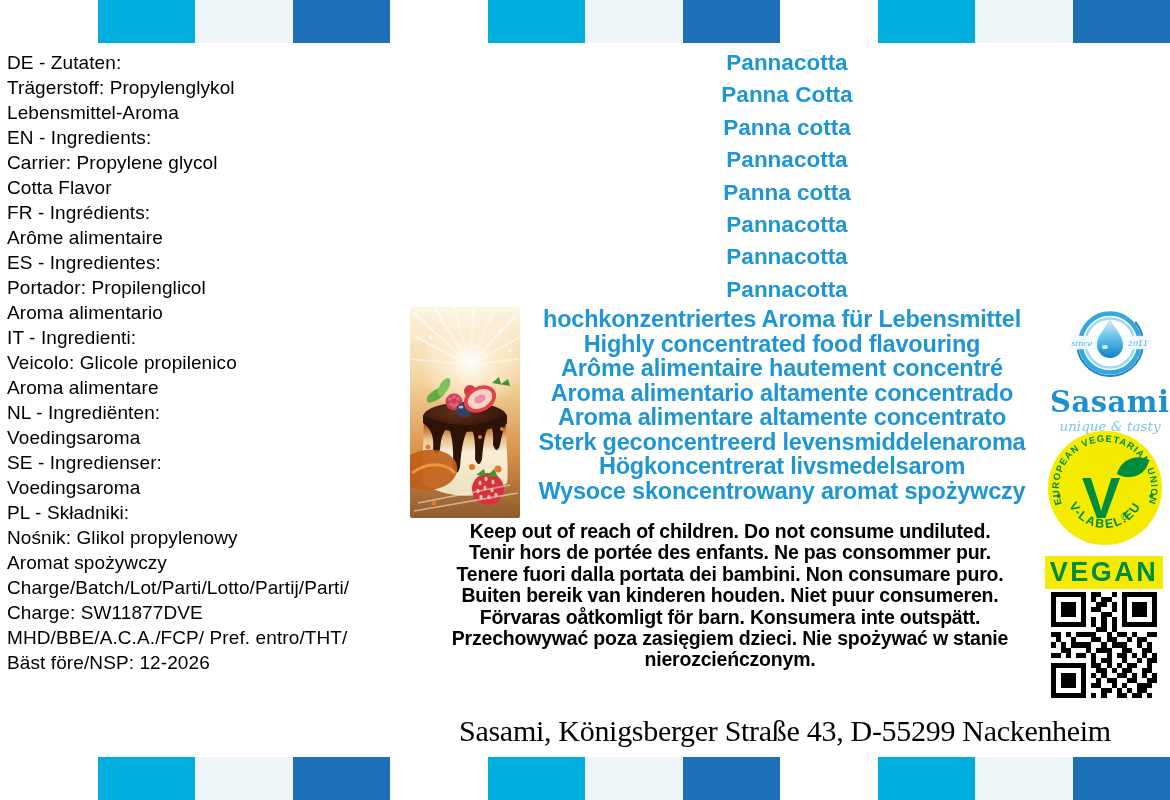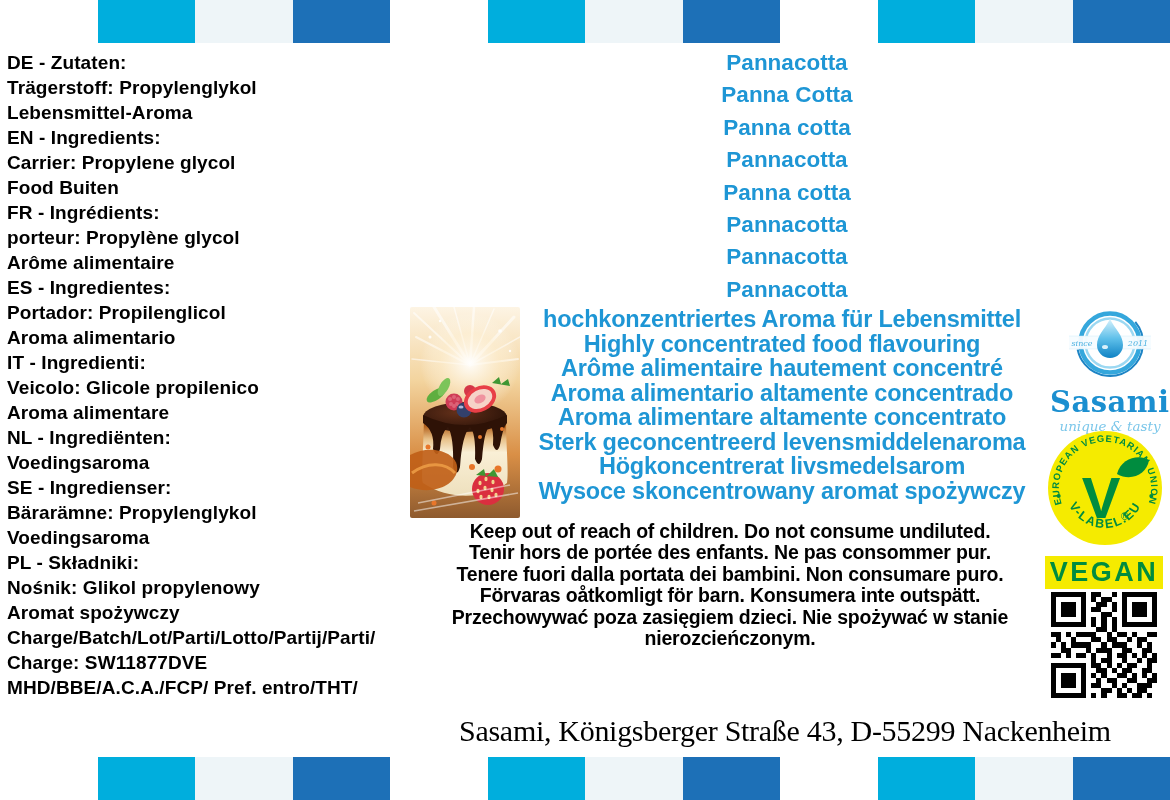--- a/index.html
+++ b/index.html
@@ -5,21 +5,21 @@
   html,body{margin:0;padding:0;background:#fff;}
   .label{position:relative;width:1170px;height:800px;background:#fff;overflow:hidden;
          font-family:"Liberation Sans",sans-serif;color:#000;}
   
   .stripe{position:absolute;left:0;width:1170px;height:43px;display:flex;}
   .stripe.top{top:0;}
   .stripe.bottom{bottom:0;}
   .stripe .seg{flex:1 1 0;}
   
   .ingredients{position:absolute;left:7px;top:50px;width:410px;
-               font-weight:bold;font-size:19px;line-height:25px;letter-spacing:.1px;}
+               font-weight:normal;font-size:19px;line-height:25px;letter-spacing:.1px;}
   
   .titles{position:absolute;left:532px;top:47px;width:510px;text-align:center;
           color:var(--brand-blue,#1e96d5);font-weight:bold;font-size:22.5px;line-height:32.4px;}
   
   .descriptions{position:absolute;left:518px;top:307px;width:528px;text-align:center;
           color:var(--brand-blue,#1e96d5);font-weight:bold;font-size:23.5px;line-height:24.5px;
           letter-spacing:-.2px;white-space:nowrap;}
   
   .warnings{position:absolute;left:406px;top:521px;width:648px;text-align:center;
           font-weight:bold;font-size:19.5px;line-height:21.4px;letter-spacing:-.2px;white-space:nowrap;}
@@ -64,41 +64,40 @@
       <div class="seg" style="background: rgb(29, 112, 183);"></div>
     </div>
 
   <div class="ingredients">
 
   <div>DE - Zutaten:</div>
       <div>Trägerstoff: Propylenglykol</div>
       <div>Lebensmittel-Aroma</div>
       <div>EN - Ingredients:</div>
       <div>Carrier: Propylene glycol</div>
-      <div>Food Buiten</div>
+      <div>Cotta Flavor</div>
       <div>FR - Ingrédients:</div>
-      <div>porteur: Propylène glycol</div>
       <div>Arôme alimentaire</div>
       <div>ES - Ingredientes:</div>
       <div>Portador: Propilenglicol</div>
       <div>Aroma alimentario</div>
       <div>IT - Ingredienti:</div>
       <div>Veicolo: Glicole propilenico</div>
       <div>Aroma alimentare</div>
       <div>NL - Ingrediënten:</div>
       <div>Voedingsaroma</div>
       <div>SE - Ingredienser:</div>
-      <div>Bärarämne: Propylenglykol</div>
       <div>Voedingsaroma</div>
       <div>PL - Składniki:</div>
       <div>Nośnik: Glikol propylenowy</div>
       <div>Aromat spożywczy</div>
       <div>Charge/Batch/Lot/Parti/Lotto/Partij/Parti/</div>
       <div>Charge: SW11877DVE</div>
       <div>MHD/BBE/A.C.A./FCP/ Pref. entro/THT/</div>
+      <div>Bäst före/NSP: 12-2026</div>
     </div>
 
   <div class="titles">
 
   <div>Pannacotta</div>
       <div>Panna Cotta</div>
       <div>Panna cotta</div>
       <div>Pannacotta</div>
       <div>Panna cotta</div>
       <div>Pannacotta</div>
@@ -219,20 +218,21 @@
       <div>Sterk geconcentreerd levensmiddelenaroma</div>
       <div>Högkoncentrerat livsmedelsarom</div>
       <div>Wysoce skoncentrowany aromat spożywczy</div>
     </div>
 
   <div class="warnings">
 
       <div>Keep out of reach of children. Do not consume undiluted.</div>
       <div>Tenir hors de portée des enfants. Ne pas consommer pur.</div>
       <div>Tenere fuori dalla portata dei bambini. Non consumare puro.</div>
+      <div>Buiten bereik van kinderen houden. Niet puur consumeren.</div>
       <div>Förvaras oåtkomligt för barn. Konsumera inte outspätt.</div>
       <div>Przechowywać poza zasięgiem dzieci. Nie spożywać w stanie</div>
       <div>nierozcieńczonym.</div>
     </div>
 
   <div class="address">Sasami, Königsberger Straße 43, D-55299 Nackenheim</div>
 
   <div class="sasami">
     <svg width="82" height="78" viewBox="0 0 82 78" xmlns="http://www.w3.org/2000/svg">
       <defs>

